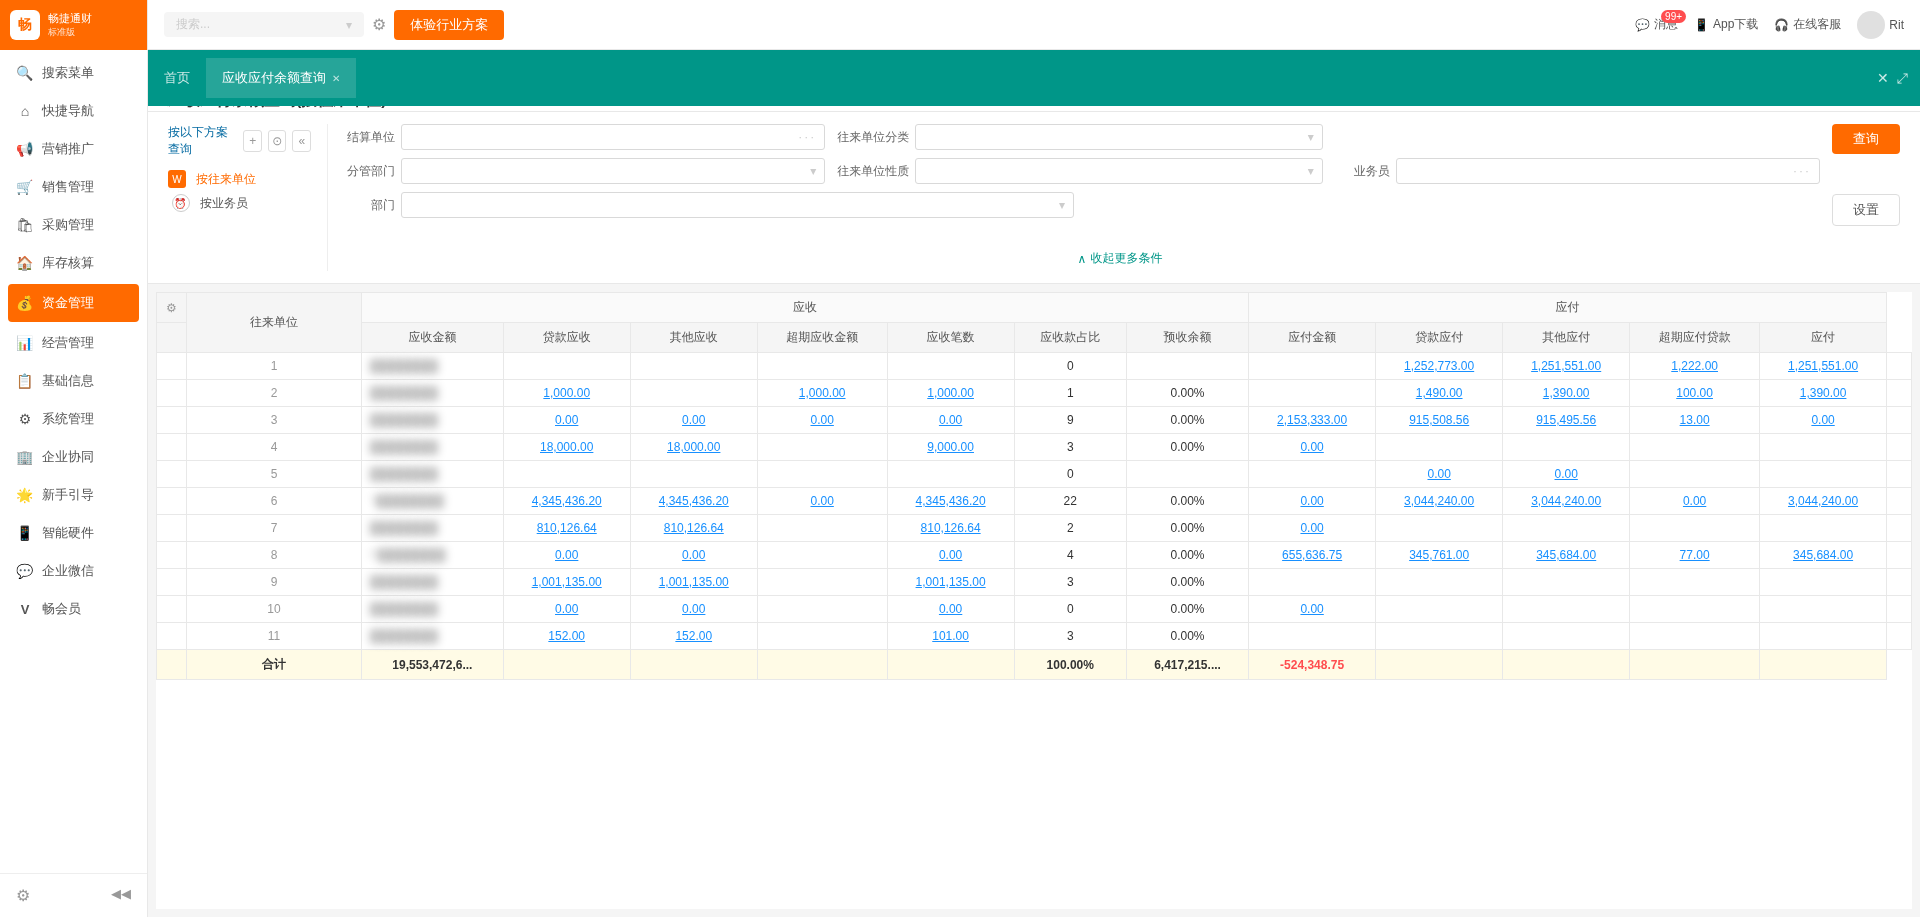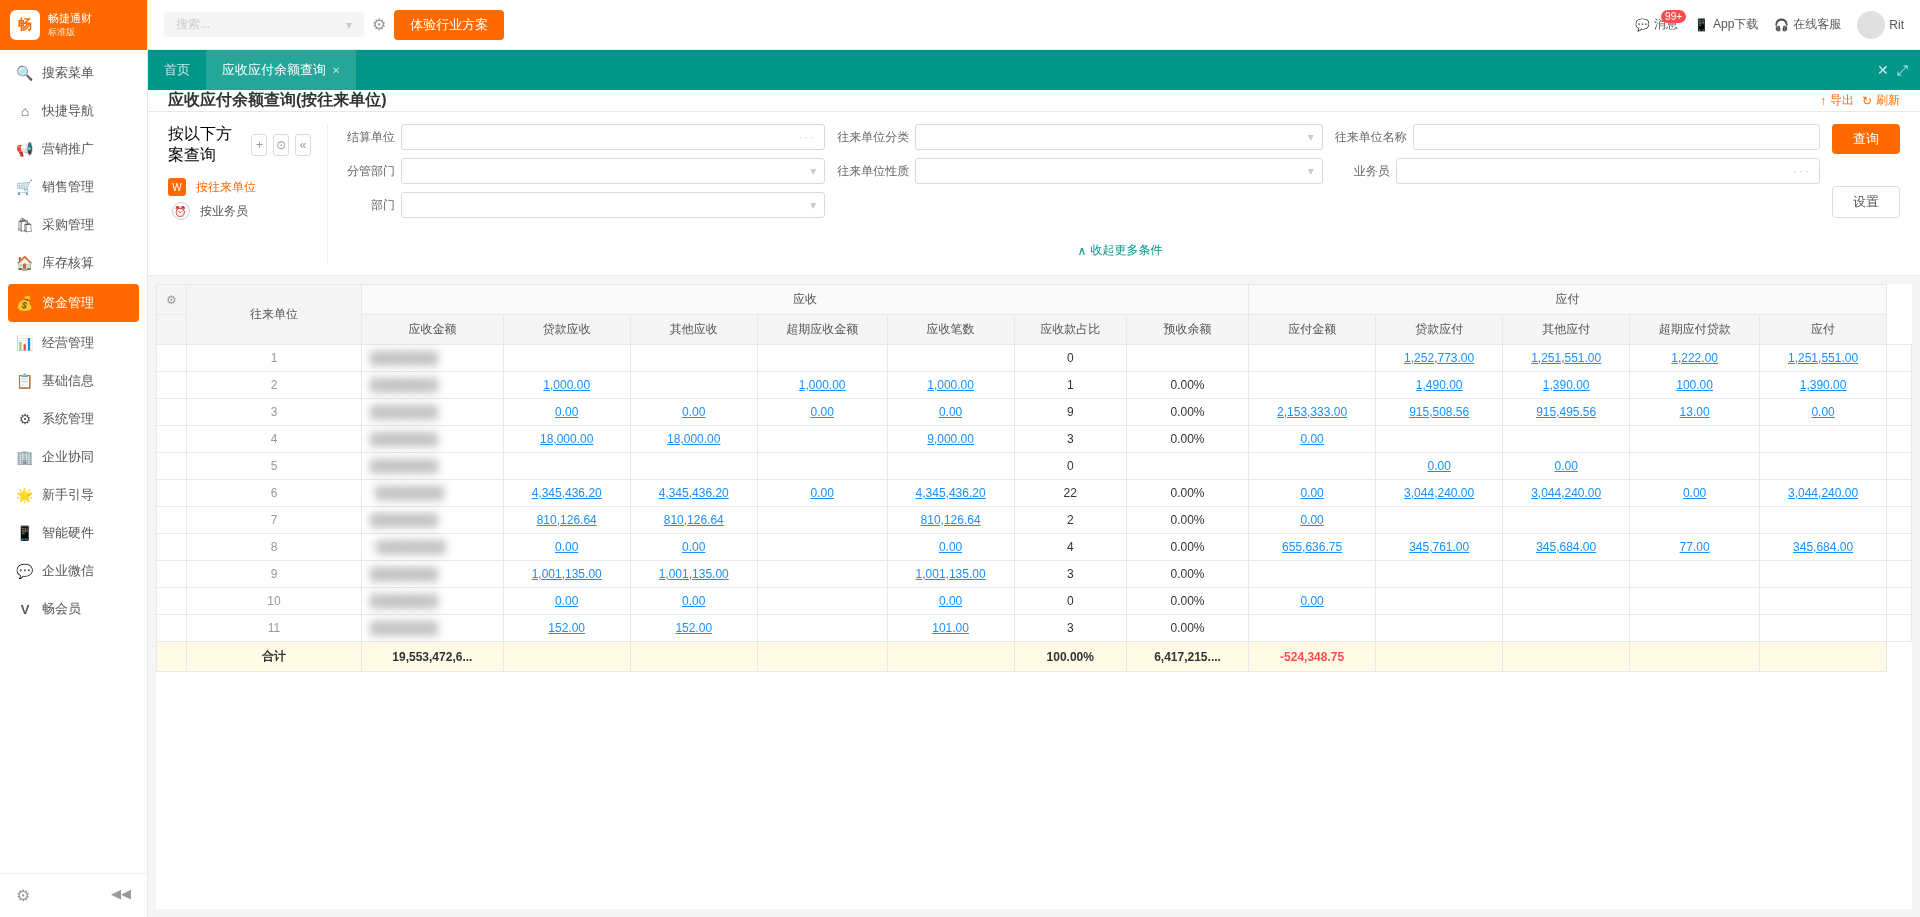--- a/index.html
+++ b/index.html
@@ -33,21 +33,21 @@
     .header-search-bar { background: #f5f5f5; border-radius: 4px; padding: 4px 12px; width: 200px; color: #ccc; font-size: 12px; }
     .header-gear { color: #999; cursor: pointer; font-size: 16px; }
     .header-btn-trial { background: #ff6a00; color: #fff; border: none; border-radius: 4px; padding: 6px 16px; font-size: 13px; cursor: pointer; }
     .header-right { display: flex; align-items: center; gap: 16px; margin-left: auto; }
     .header-right-item { display: flex; align-items: center; gap: 4px; color: #555; font-size: 12px; cursor: pointer; position: relative; }
     .badge { position: absolute; top: -6px; right: -8px; background: #ff4d4f; color: #fff; border-radius: 10px; font-size: 10px; padding: 1px 4px; }
     .header-avatar { width: 28px; height: 28px; background: #ccc; border-radius: 50%; }
 
     
     .tab-bar {
-      position: fixed; left: 148px; top: 50px; right: 0; height: 40px;
+      position: fixed; left: 148px; top: 50px; right: 0; height: 56px;
       background: #009688; display: flex; align-items: center; z-index: 98;
     }
     .tab-item { padding: 0 16px; height: 40px; display: flex; align-items: center; color: rgba(255,255,255,0.8); font-size: 13px; cursor: pointer; gap: 6px; }
     .tab-item.active { background: rgba(255,255,255,0.15); color: #fff; }
     .tab-close { font-size: 10px; color: rgba(255,255,255,0.7); cursor: pointer; }
     .tab-bar-actions { margin-left: auto; display: flex; align-items: center; gap: 8px; padding-right: 12px; }
     .tab-bar-icon { color: rgba(255,255,255,0.8); cursor: pointer; font-size: 14px; }
 
     
     .main-content {
@@ -242,21 +242,21 @@
         <span>刷新</span>
       </div>
     </div>
   </div>
 
   <div class="filter-area">
     <div class="filter-area-content">
 
       <div class="filter-side">
         <div style="display:flex;align-items:center;gap:6px;margin-bottom:6px;">
-          <span style="color:#000000;font-size:16px;">按以下方案查询</span>
+          <span style="color:#0369a1;font-size:12px;">按以下方案查询</span>
           <span class="filter-scheme-btn" title="新增">+</span>
           <span class="filter-scheme-btn" title="编辑">⊙</span>
           <span class="filter-scheme-btn" title="折叠">«</span>
         </div>
         <div class="filter-option active">
           <span style="width:18px;height:18px;background:#ff6a00;border-radius:3px;display:inline-flex;align-items:center;justify-content:center;color:#fff;font-size:10px;margin-right:4px;">W</span>
           <span>按往来单位</span>
         </div>
         <div class="filter-option" style="padding-left:4px;">
           <span style="width:18px;height:18px;border-radius:50%;border:1px solid #ccc;display:inline-flex;align-items:center;justify-content:center;color:#999;font-size:10px;margin-right:4px;">⏰</span>
@@ -274,24 +274,20 @@
                 <div class="field-control dots-only">
                   <span style="color:#ccc;letter-spacing:2px;">···</span>
                 </div>
               </div>
               <div class="field-wrap">
                 <span class="field-label">往来单位分类</span>
                 <div class="field-control">
                   <span style="color:#ccc;"></span>
                   <span style="color:#ccc;">▾</span>
                 </div>
-              </div>
-              <div class="field-wrap">
-                <span class="field-label">往来单位名称</span>
-                <input type="text" class="filter-input" style="flex: 1 1 0%; height: 26px;">
               </div>
             </div>
 
             <div style="display:grid;grid-template-columns:repeat(3,1fr);gap:8px 12px;margin-bottom:8px;">
               <div class="field-wrap">
                 <span class="field-label">分管部门</span>
                 <div class="field-control">
                   <span style="color:#ccc;"></span>
                   <span style="color:#ccc;">▾</span>
                 </div>
@@ -304,21 +300,21 @@
                 </div>
               </div>
               <div class="field-wrap">
                 <span class="field-label">业务员</span>
                 <div class="field-control dots-only">
                   <span style="color:#ccc;letter-spacing:2px;">···</span>
                 </div>
               </div>
             </div>
 
-            <div style="display:grid;grid-template-columns:repeat(3,1fr);gap:8px 12px;">
+            <div style="display:grid;grid-template-columns:repeat(2,1fr);gap:8px 12px;">
               <div class="field-wrap">
                 <span class="field-label">部门</span>
                 <div class="field-control">
                   <span style="color:#ccc;"></span>
                   <span style="color:#ccc;">▾</span>
                 </div>
               </div>
               <div></div>
               <div></div>
             </div>

